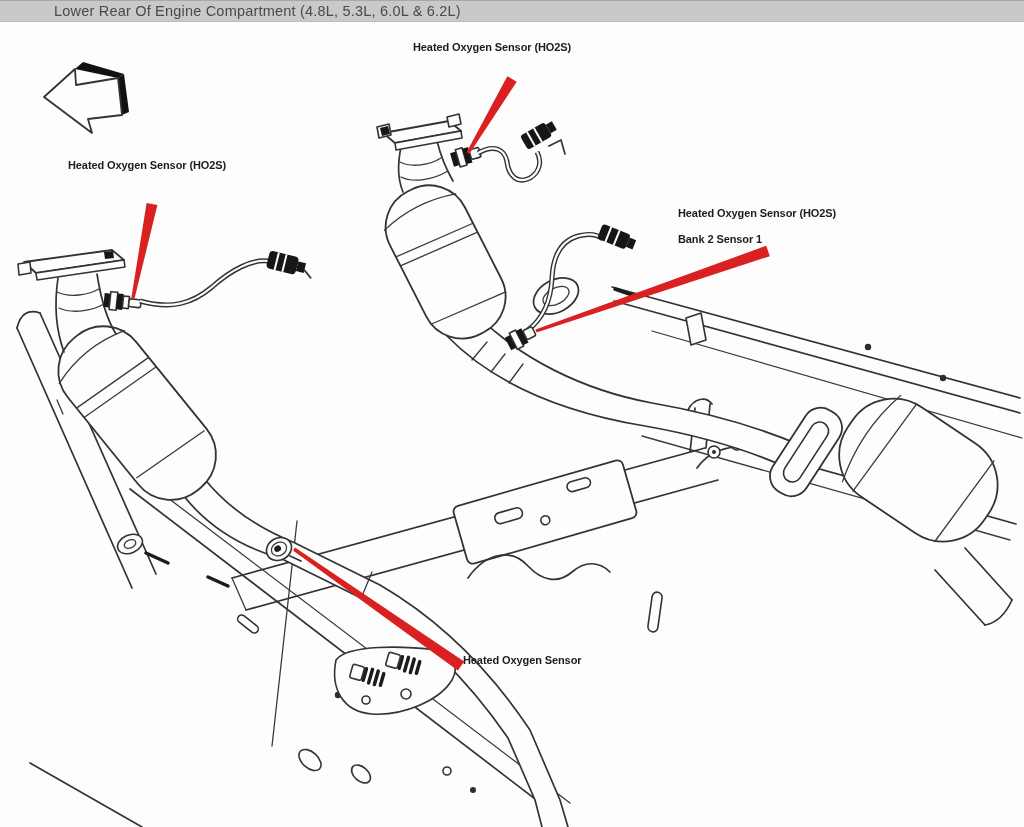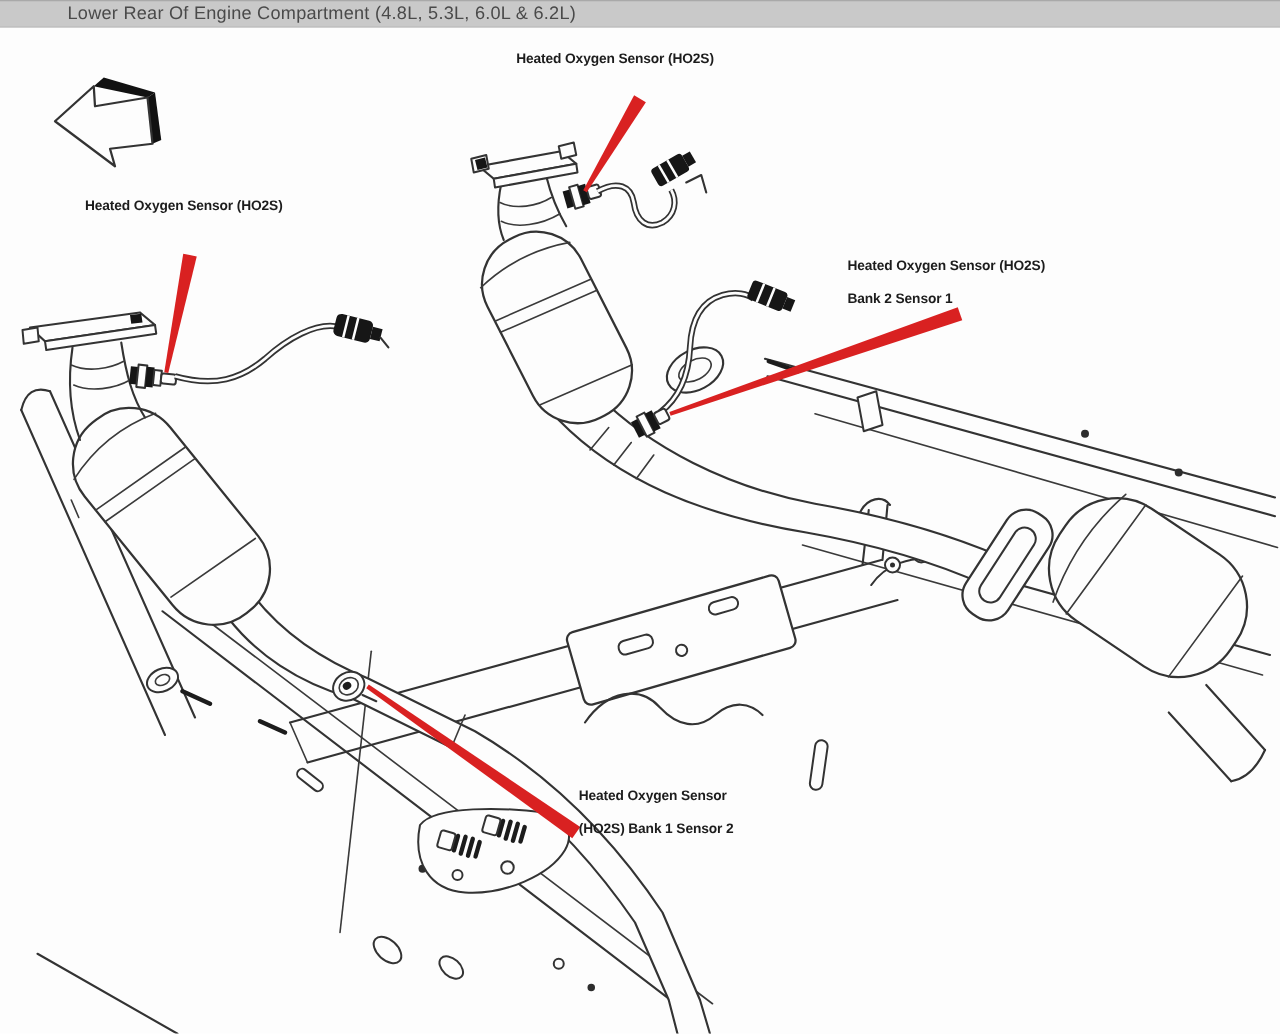--- a/index.html
+++ b/index.html
@@ -11,21 +11,21 @@
   #title-bar .t{position:absolute;left:54px;top:2px;font-size:14.5px;color:#4a4a4a;
     letter-spacing:.2px;white-space:nowrap;}
   
   #art{position:absolute;left:0;top:0;}
   
   .callout{position:absolute;font-weight:bold;font-size:11px;line-height:26px;color:#1c1c1c;
     white-space:nowrap;letter-spacing:-0.1px;}
   #lbl-b2s1{left:413px;top:34px;}
   #lbl-b1s1{left:68px;top:152px;}
   #lbl-b2s2{left:678px;top:200px;}
-  #lbl-b1s2{left:463px;top:624px;}
+  #lbl-b1s2{left:463px;top:647px;}
   
   .ln{fill:none;stroke:#333;stroke-width:1.7;stroke-linecap:round;stroke-linejoin:round;}
   .thin{fill:none;stroke:#3a3a3a;stroke-width:1.3;stroke-linecap:round;}
   .fw{fill:#fdfdfd;stroke:#333;stroke-width:1.8;stroke-linejoin:round;}
   .fw2{fill:#fdfdfd;stroke:#333;stroke-width:1.6;stroke-linejoin:round;}
   .dk{fill:#161616;stroke:none;}
   .wslit{stroke:#fdfdfd;stroke-width:2;fill:none;}
   .acc{stroke:#1c1c1c;stroke-width:3.5;stroke-linecap:round;fill:none;}
   .red{fill:#d92121;stroke:none;}
 </style>
@@ -271,16 +271,15 @@
   </div>
   <div class="callout" id="lbl-b1s1">
     <div>Heated Oxygen Sensor (HO2S)</div>
   </div>
   <div class="callout" id="lbl-b2s2">
     <div>Heated Oxygen Sensor (HO2S)</div>
     <div>Bank 2 Sensor 1</div>
   </div>
   <div class="callout" id="lbl-b1s2">
     <div>Heated Oxygen Sensor</div>
-    <div>(HO2S) Bank 1 Sensor 2</div>
   </div>
 
 </div>
 
 </body></html>

